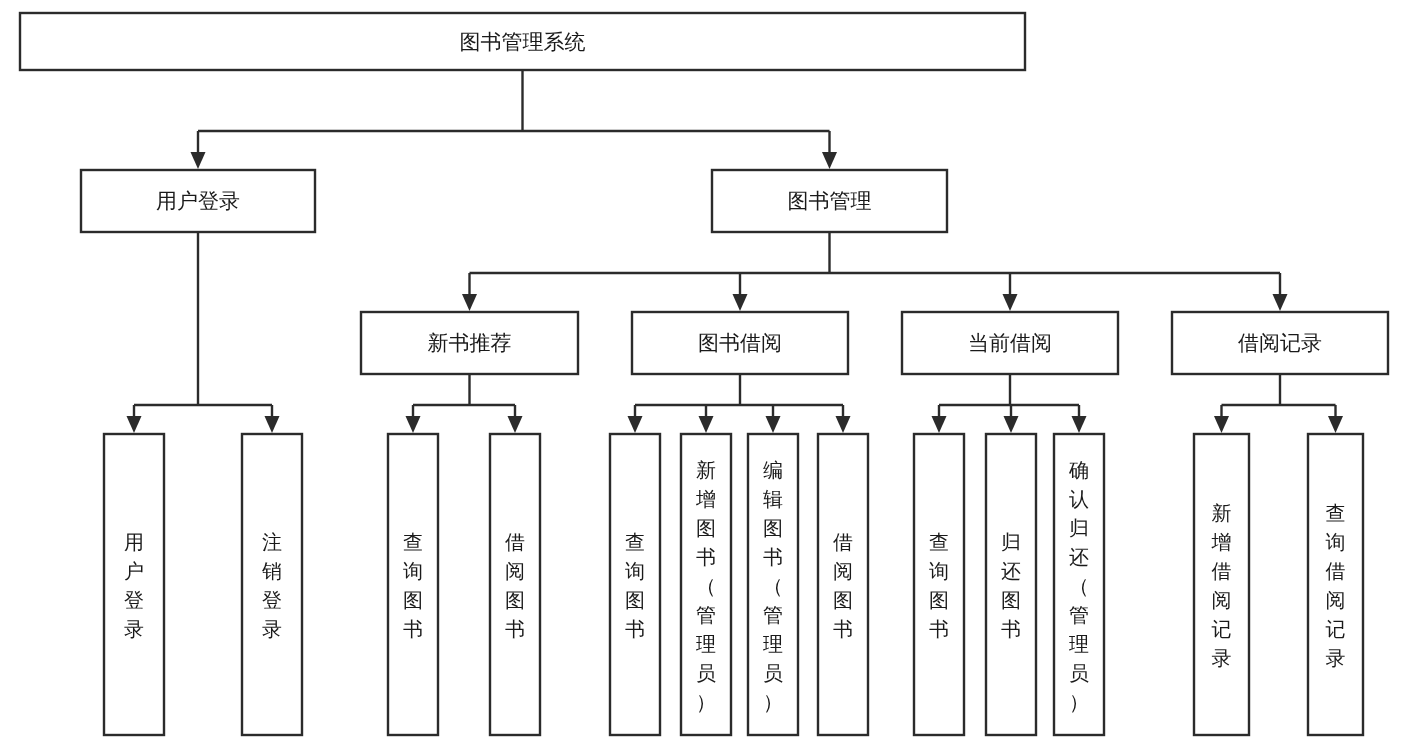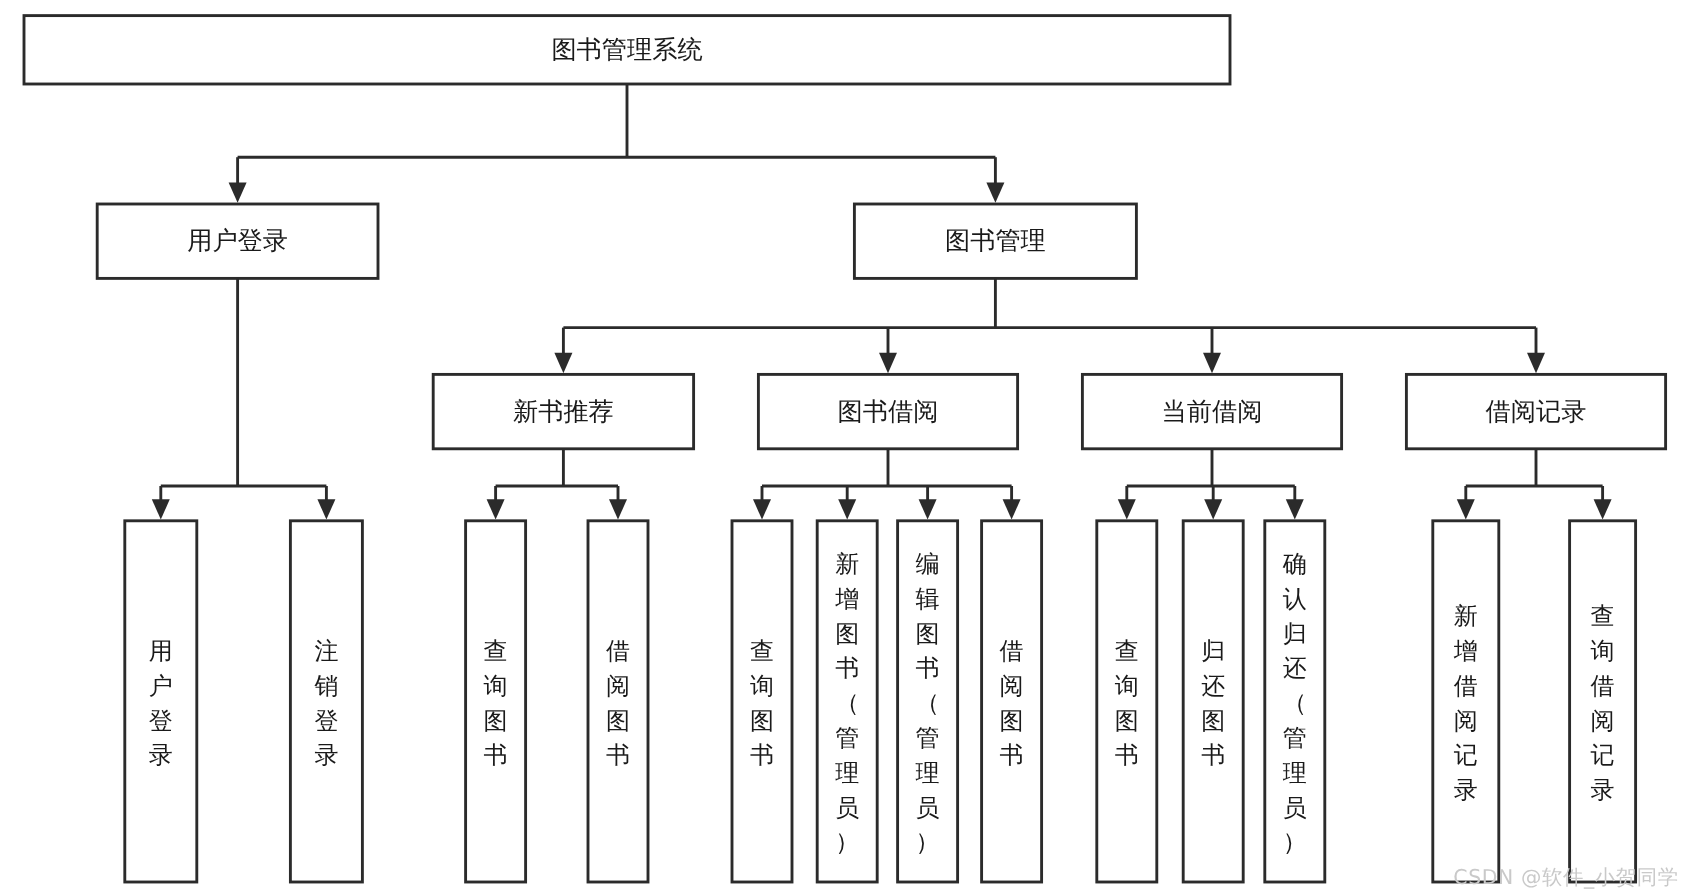--- a/index.html
+++ b/index.html
@@ -205,14 +205,13 @@
           <text x="1221.5" class="node-label-vertical"><tspan x="1221.5" y="520.12">新</tspan><tspan x="1221.5" y="549.12">增</tspan><tspan x="1221.5" y="578.12">借</tspan><tspan x="1221.5" y="607.12">阅</tspan><tspan x="1221.5" y="636.12">记</tspan><tspan x="1221.5" y="665.12">录</tspan></text>
         </g>
         <g>
           <rect x="1308" y="434" width="55" height="301" class="node-box"></rect>
           <text x="1335.5" class="node-label-vertical"><tspan x="1335.5" y="520.12">查</tspan><tspan x="1335.5" y="549.12">询</tspan><tspan x="1335.5" y="578.12">借</tspan><tspan x="1335.5" y="607.12">阅</tspan><tspan x="1335.5" y="636.12">记</tspan><tspan x="1335.5" y="665.12">录</tspan></text>
         </g>
       </g>
 
   </svg>
 
-  <div class="watermark">CSDN @软件_小贺同学</div>
 </div>
 
 </body></html>

